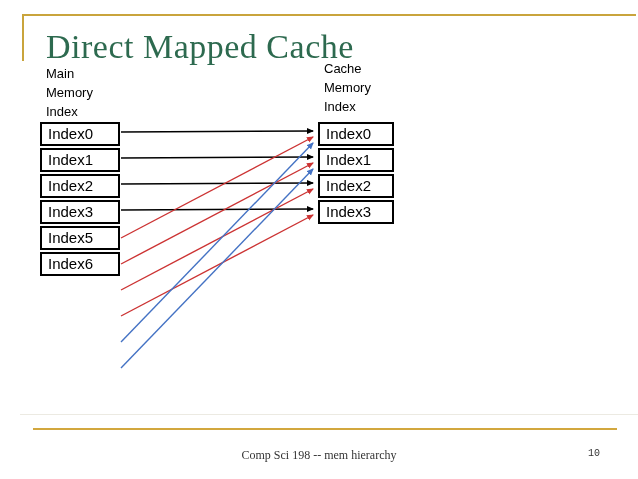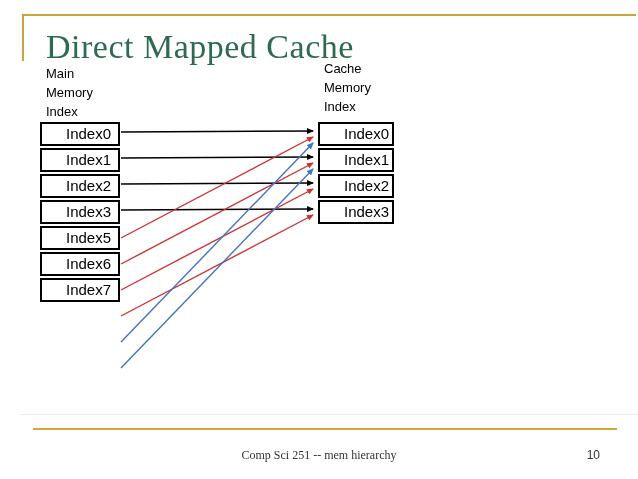--- a/index.html
+++ b/index.html
@@ -19,35 +19,35 @@
     position:absolute;font-size:13px;line-height:19px;color:#000;
   }
   .col-label.main{left:46px;top:64px;}
   .col-label.cache{left:324px;top:59px;}
   .mem-col{position:absolute;z-index:2;}
   .mem-col.main{left:40px;top:122px;}
   .mem-col.cache{left:318px;top:122px;}
   .mem-box{
     box-sizing:border-box;border:2px solid #000;background:#fff;
     height:24px;margin-bottom:2px;line-height:20px;
-    font-size:15px;color:#000;padding-left:24px;white-space:nowrap;
+    font-size:15px;color:#000;padding-left:6px;white-space:nowrap;
   }
   .mem-col.main .mem-box{width:80px;}
   .mem-col.cache .mem-box{width:76px;}
   svg.arrows{position:absolute;left:0;top:0;z-index:1;pointer-events:none;}
   
   .footer-line-light{position:absolute;left:20px;top:414px;width:618px;height:1px;background:#ECEAE2;}
   .footer-line-gold{position:absolute;left:33px;top:428px;width:584px;height:2px;background:#D2A73E;}
   .footer-text{
     position:absolute;left:0;top:448px;width:638px;text-align:center;
     font-family:"Liberation Serif",serif;font-size:12px;color:#333;
   }
   .page-number{
     position:absolute;right:38px;top:448px;
-    font-family:Liberation Sans, sans-serif;font-size:12px;color:#333;
+    font-family:Liberation Mono, monospace;font-size:10px;color:#333;
   }
 </style>
 </head>
 <body>
 
 <div class="slide">
 
   <div class="accent-top"></div>
   <div class="accent-left"></div>
 
@@ -64,21 +64,20 @@
       <div>Index</div>
     </div>
 
   <div class="mem-col main">
       <div class="mem-box">Index0</div>
       <div class="mem-box">Index1</div>
       <div class="mem-box">Index2</div>
       <div class="mem-box">Index3</div>
       <div class="mem-box">Index5</div>
       <div class="mem-box">Index6</div>
-      <div class="mem-box">Index7</div>
     </div>
   <div class="mem-col cache">
       <div class="mem-box">Index0</div>
       <div class="mem-box">Index1</div>
       <div class="mem-box">Index2</div>
       <div class="mem-box">Index3</div>
     </div>
 
   <svg class="arrows" width="638" height="479">
       <defs>
@@ -99,16 +98,16 @@
       <line x1="121" y1="238" x2="313" y2="137" stroke="#CC3333" stroke-width="1.4" marker-end="url(#arrow-wrap1)"></line>
       <line x1="121" y1="264" x2="313" y2="163" stroke="#CC3333" stroke-width="1.4" marker-end="url(#arrow-wrap1)"></line>
       <line x1="121" y1="290" x2="313" y2="189" stroke="#CC3333" stroke-width="1.4" marker-end="url(#arrow-wrap1)"></line>
       <line x1="121" y1="316" x2="313" y2="215" stroke="#CC3333" stroke-width="1.4" marker-end="url(#arrow-wrap1)"></line>
       <line x1="121" y1="342" x2="313" y2="143" stroke="#4472C4" stroke-width="1.4" marker-end="url(#arrow-wrap2)"></line>
       <line x1="121" y1="368" x2="313" y2="169" stroke="#4472C4" stroke-width="1.4" marker-end="url(#arrow-wrap2)"></line>
     </svg>
 
   <div class="footer-line-light"></div>
   <div class="footer-line-gold"></div>
-  <div class="footer-text">Comp Sci 251 -- mem hierarchy</div>
+  <div class="footer-text">Comp Sci 198 -- mem hierarchy</div>
   <div class="page-number">10</div>
 
 </div>
 
 </body></html>

